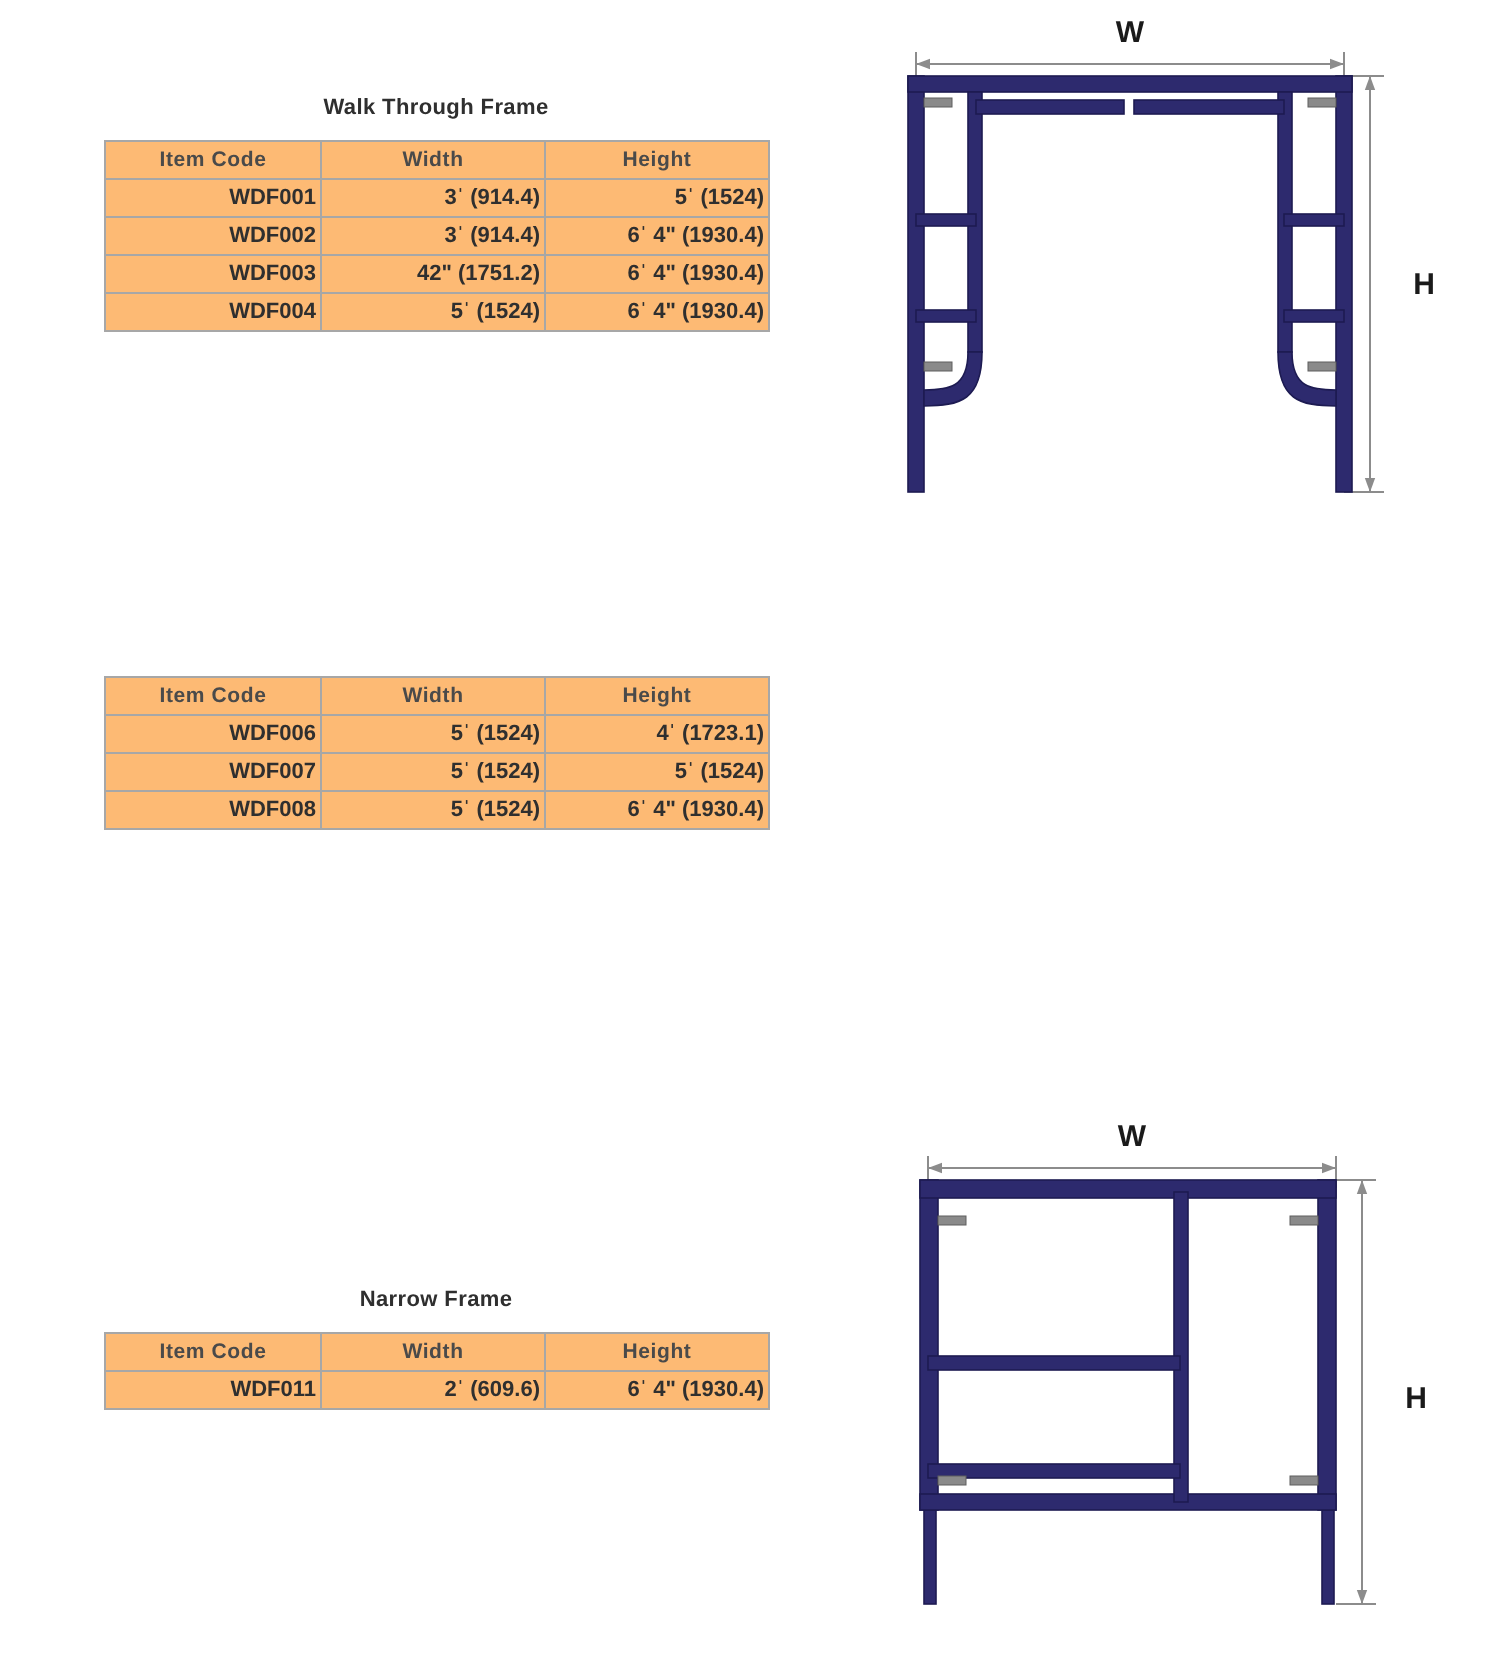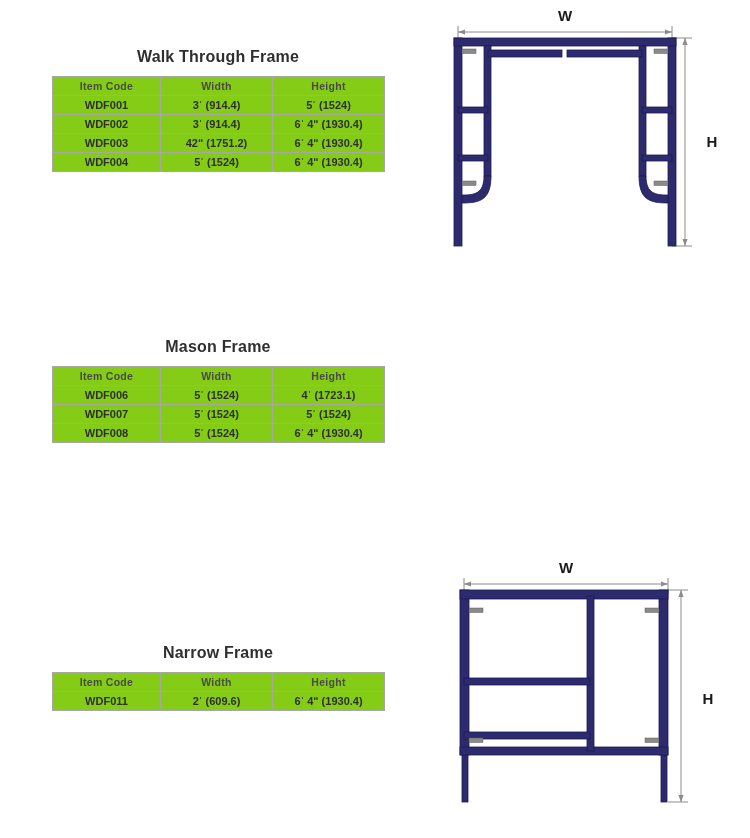--- a/index.html
+++ b/index.html
@@ -31,33 +31,33 @@
     position: absolute;
     left: 52px;
     width: 332px;
   }
   #spec-walk-through { top: 48px; }
   #spec-mason        { top: 60px; }
   #spec-narrow       { top: 88px; }
 
   .spec-title {
     text-align: center;
-    font-size: 16px;
+    font-size: 11px;
     font-weight: bold;
     color: #2f2f2f;
     letter-spacing: .2px;
     margin-bottom: 10px;
     font-family: "Liberation Sans", sans-serif;
   }
 
   table.spec {
     border-collapse: collapse;
     width: 332px;
     table-layout: fixed;
-    background: #84cc16;
+    background: #fdba74;
     padding-left: 48px;
   }
   table.spec th,
   table.spec td {
     border: 1px solid #a7a7a7;
     height: 19px;
     text-align: center;
     vertical-align: middle;
     padding: 0 2px;
     white-space: nowrap;
@@ -65,20 +65,21 @@
   table.spec th {
     font-size: 10.5px;
     font-weight: bold;
     color: #4a4a4a;
     letter-spacing: .3px;
   }
   table.spec td {
     font-size: 11px;
     font-weight: bold;
     color: #2f2f2f;
+    text-align: right;
   }
   table.spec col.c-code { width: 108px; }
   table.spec col.c-wid  { width: 112px; }
   table.spec col.c-hgt  { width: 112px; }
 
   
   .draw-wrap { position: absolute; }
   #draw-walk-through { left: 440px; top: 4px;  width: 306px; height: 252px; }
   #draw-mason        { left: 440px; top: 280px; width: 306px; height: 260px; }
 
@@ -189,21 +190,20 @@
         <rect x="214" y="45" width="14" height="4.5"></rect>
         <rect x="214" y="177" width="14" height="4.5"></rect>
       </g>
     </svg>
   </div>
 </div>
 
 <div class="section" id="section-mason">
 
   <div class="spec-block" id="spec-mason">
-    <div class="spec-title">Mason Frame</div>
     <table class="spec">
       <colgroup>
           <col class="c-code">
           <col class="c-wid">
           <col class="c-hgt">
         </colgroup>
       <thead>
         <tr>
           <th>Item Code</th>
           <th>Width</th>

